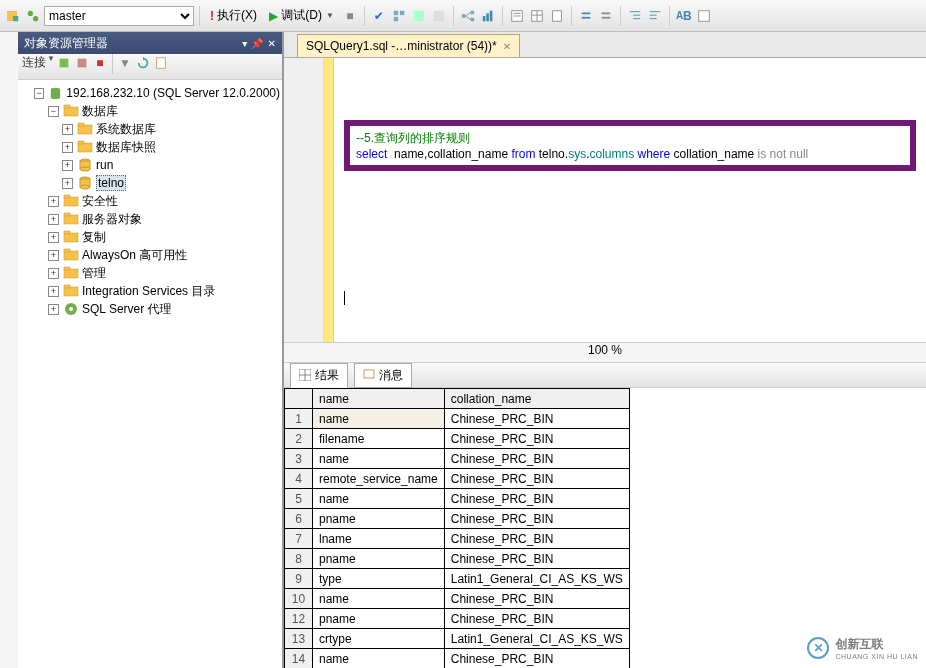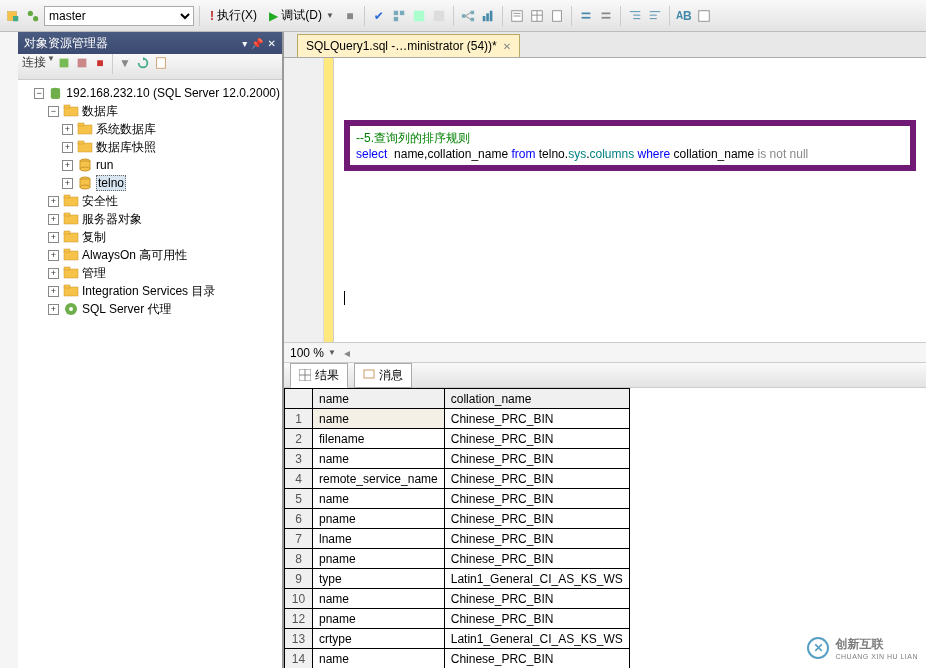--- a/index.html
+++ b/index.html
@@ -42,21 +42,21 @@
 .gutter { width: 40px; background: #f0f0f0; border-right: 1px solid #ddd; }
 .ov-strip { width: 10px; background: #ffe97f; border-right: 1px solid #ccc; }
 .code-area { flex: 1; padding: 8px 10px; font-family: "Courier New", monospace; font-size: 13px; position: relative; }
 .code-box { border: 6px solid #701a75; padding: 4px 6px; margin-top: 54px; white-space: pre; }
 .cmt { color: #008000; }
 .kw { color: #0000ff; }
 .obj { color: #008080; }
 .grey { color: #888; }
 .caret-line { margin-top: 120px; border-left: 1px solid #000; height: 14px; }
 
-.zoom-bar { height: 20px; background: #f5f5f5; border-top: 1px solid #ccc; display: flex; align-items: center; padding: 0 6px; gap: 4px; font-size: 11px; }
+.zoom-bar { height: 20px; background: #f5f5f5; border-top: 1px solid #ccc; display: flex; align-items: center; padding: 0 6px; gap: 12px; font-size: 11px; flex-direction: column; }
 .zoom-bar .tri { font-size: 8px; color: #555; }
 
 
 .res-tabs { height: 26px; background: linear-gradient(#f9f9f9,#e3e3e3); border-top: 1px solid #ccc; border-bottom: 1px solid #ccc; display: flex; align-items: center; padding: 0 6px; gap: 6px; }
 .res-tab { padding: 3px 8px; border: 1px solid #aaa; background: #fff; display: flex; align-items: center; gap: 4px; font-size: 12px; cursor: pointer; }
 .res-tab.active { background: #fff; border-bottom-color: #fff; }
 .res-tab .ic { width: 12px; height: 12px; display: inline-block; }
 
 .grid-wrap { flex: 1; overflow: auto; background: #fff; }
 .grid { border-collapse: collapse; font-family: "Courier New", monospace; font-size: 12px; }

